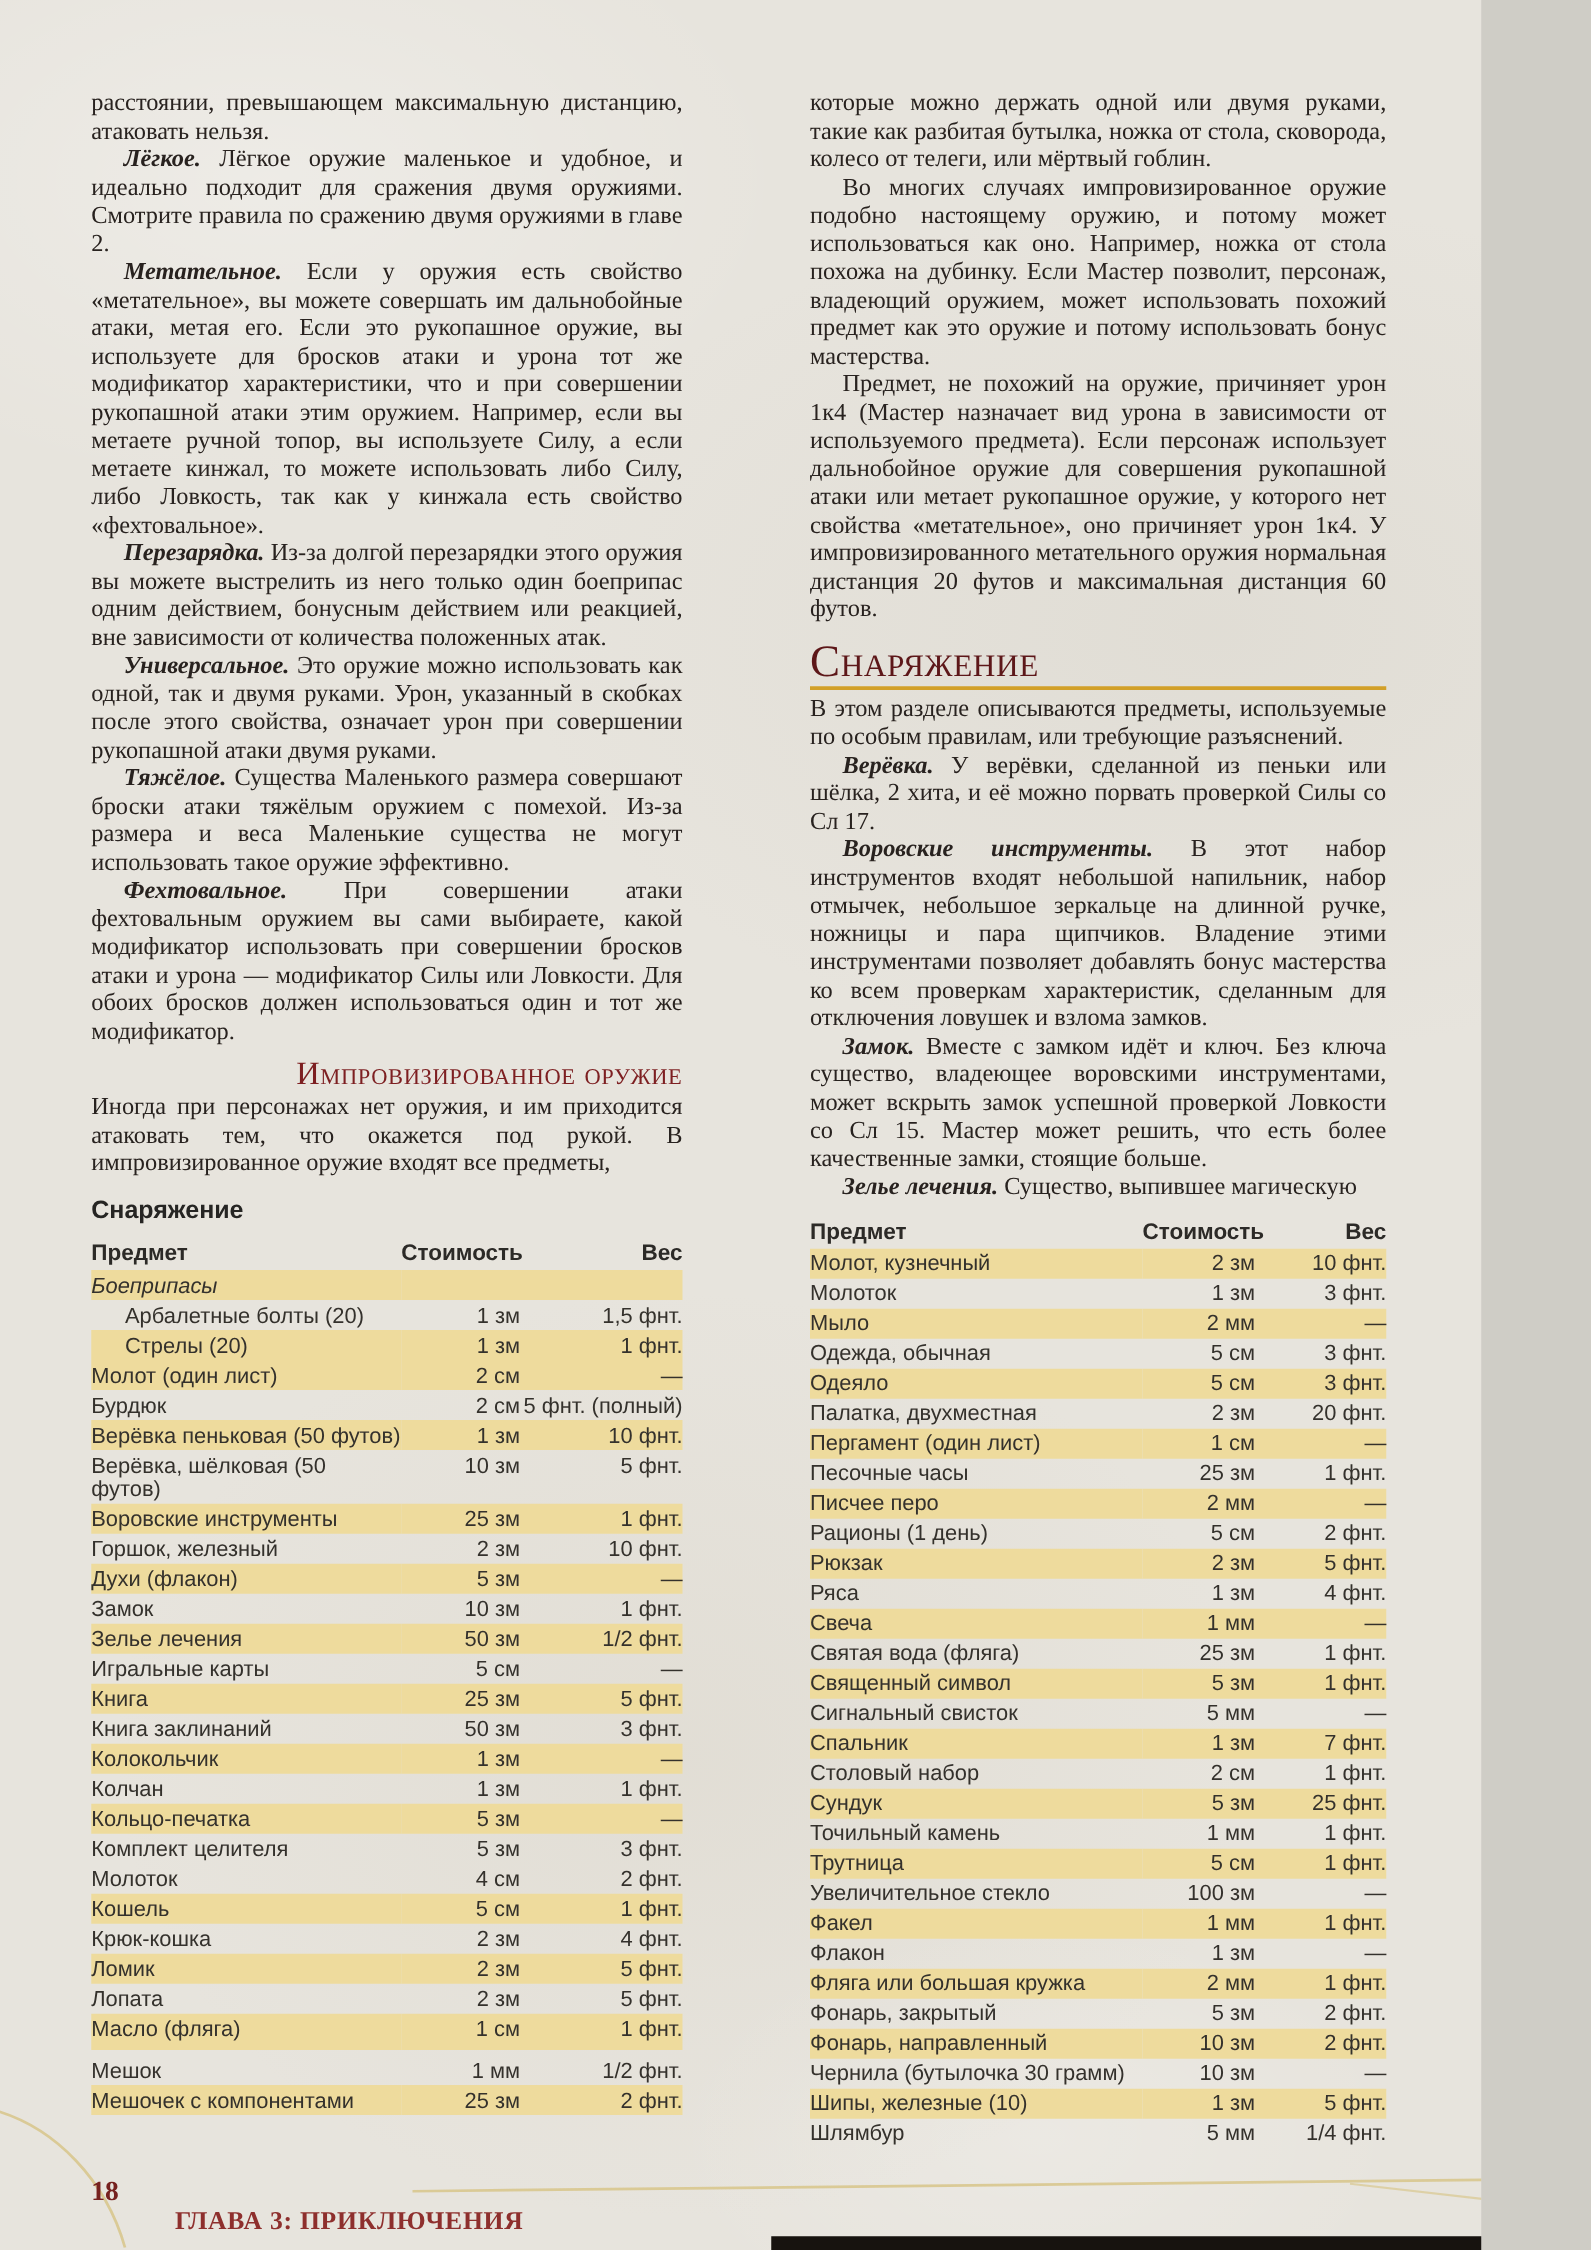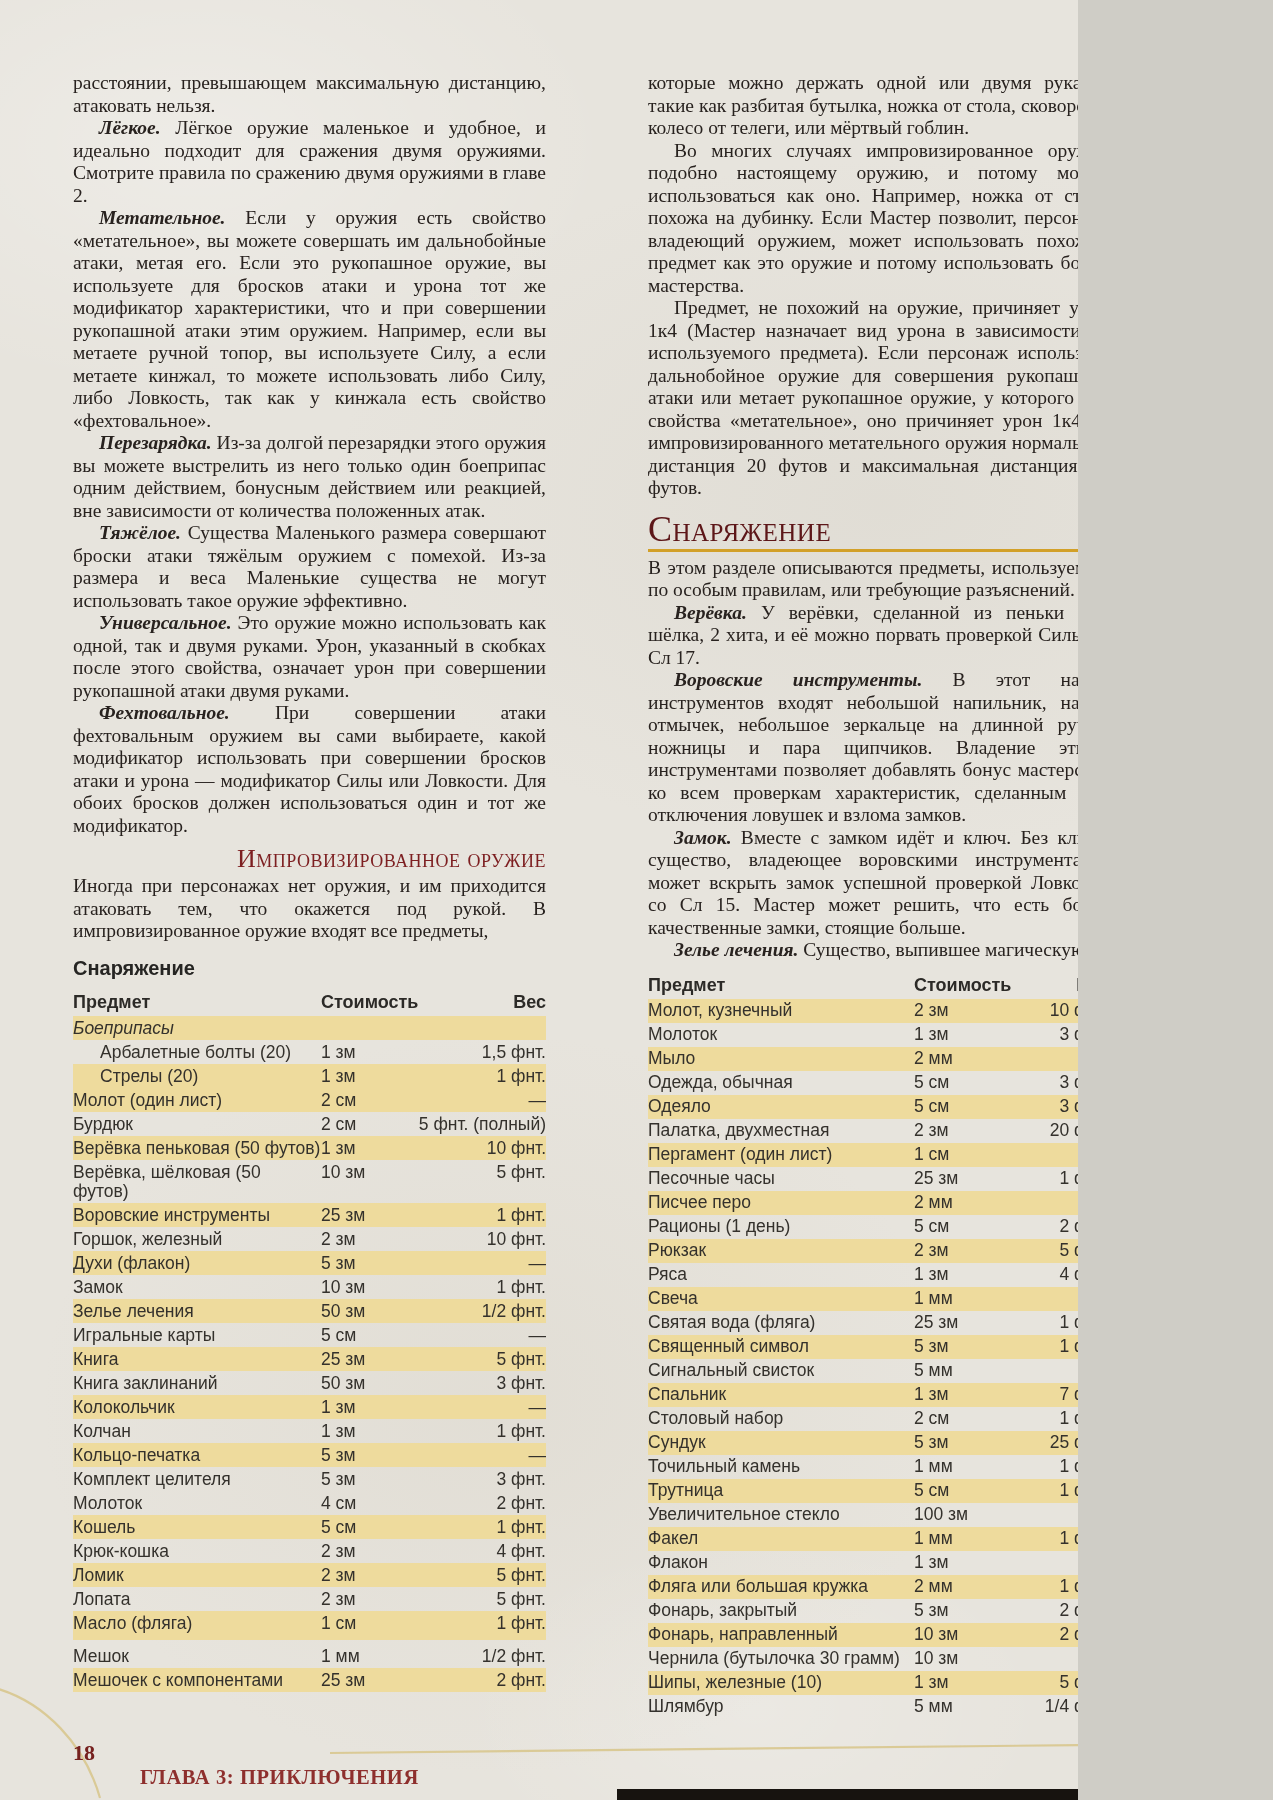--- a/index.html
+++ b/index.html
@@ -1,17 +1,17 @@
 <!DOCTYPE html>
 <html><head>
 <meta charset="utf-8">
 <style>
   html,body { margin:0; padding:0; background:#cfcdc6; }
   .page {
-    position:relative; width:1078px; height:1800px; overflow:hidden;
+    position:relative; width:1185px; height:1800px; overflow:hidden;
     font-family:"Liberation Serif", serif; color:#28221f;
     background:
       radial-gradient(ellipse 700px 420px at 18% 8%,  rgba(255,255,255,.28), transparent 60%),
       radial-gradient(ellipse 900px 560px at 82% 28%, rgba(189,184,170,.16), transparent 62%),
       radial-gradient(ellipse 760px 620px at 46% 78%, rgba(203,196,180,.20), transparent 60%),
       radial-gradient(ellipse 500px 300px at 70% 95%, rgba(255,255,255,.18), transparent 60%),
       #e7e4dd;
   }
   .col { position:absolute; top:72px; text-align:justify; font-size:19.5px; line-height:22.5px; }
   .col-left  { left:73px;  width:473px; }
@@ -42,21 +42,21 @@
   table.gear th {
     font-weight:bold; font-size:18px; color:#2c2a27;
     padding:3px 0 4px 0; line-height:20px;
   }
   table.gear td { padding:2.5px 0; line-height:19px; vertical-align:top; background-clip:padding-box; }
   table.gear col.c-cost   { width:95px; }
   table.gear col.c-weight { width:130px; }
   table.gear.gear-right col.c-cost   { width:90px; }
   table.gear.gear-right col.c-weight { width:105px; }
   th.cost { text-align:left; }
-  td.cost { text-align:left; white-space:nowrap; }
+  td.cost { text-align:right; white-space:nowrap; }
   th.weight, td.weight { text-align:right; white-space:nowrap; }
   td.item { white-space:pre-line; }
   tr.highlight td { background:#eedb9d; }
   tr.section td { font-style:italic; }
   tr.indent td.item { padding-left:27px; }
   tr.gap-after td { border-bottom:9px solid transparent; }
   .page-number {
     position:absolute; left:73px; top:1740px;
     font-weight:bold; font-size:22px; color:#76211f;
   }
@@ -78,23 +78,23 @@
   <div class="col col-left">
 
       <p class="para"><b class="lead"></b><span>расстоянии, превышающем максимальную дистанцию, атаковать нельзя.</span></p>
 
       <p class="para indent"><b class="lead">Лёгкое.</b><span> Лёгкое оружие маленькое и удобное, и идеально подходит для сражения двумя оружиями. Смотрите правила по сражению двумя оружиями в главе 2.</span></p>
 
       <p class="para indent"><b class="lead">Метательное.</b><span> Если у оружия есть свойство «метательное», вы можете совершать им дальнобойные атаки, метая его. Если это рукопашное оружие, вы используете для бросков атаки и урона тот же модификатор характеристики, что и при совершении рукопашной атаки этим оружием. Например, если вы метаете ручной топор, вы используете Силу, а если метаете кинжал, то можете использовать либо Силу, либо Ловкость, так как у кинжала есть свойство «фехтовальное».</span></p>
 
       <p class="para indent"><b class="lead">Перезарядка.</b><span> Из-за долгой перезарядки этого оружия вы можете выстрелить из него только один боеприпас одним действием, бонусным действием или реакцией, вне зависимости от количества положенных атак.</span></p>
 
+      <p class="para indent"><b class="lead">Универсальное.</b><span> Это оружие можно использовать как одной, так и двумя руками. Урон, указанный в скобках после этого свойства, означает урон при совершении рукопашной атаки двумя руками.</span></p>
+
       <p class="para indent"><b class="lead">Тяжёлое.</b><span> Существа Маленького размера совершают броски атаки тяжёлым оружием с помехой. Из-за размера и веса Маленькие существа не могут использовать такое оружие эффективно.</span></p>
-
-      <p class="para indent"><b class="lead">Универсальное.</b><span> Это оружие можно использовать как одной, так и двумя руками. Урон, указанный в скобках после этого свойства, означает урон при совершении рукопашной атаки двумя руками.</span></p>
 
       <p class="para indent"><b class="lead">Фехтовальное.</b><span> При совершении атаки фехтовальным оружием вы сами выбираете, какой модификатор использовать при совершении бросков атаки и урона — модификатор Силы или Ловкости. Для обоих бросков должен использоваться один и тот же модификатор.</span></p>
 
     <h3 class="subheading">Импровизированное оружие</h3>
 
       <p class="para"><b class="lead"></b><span>Иногда при персонажах нет оружия, и им приходится атаковать тем, что окажется под рукой. В импровизированное оружие входят все предметы,</span></p>
 
     <div class="table-title">Снаряжение</div>
 
     <table class="gear gear-left">

